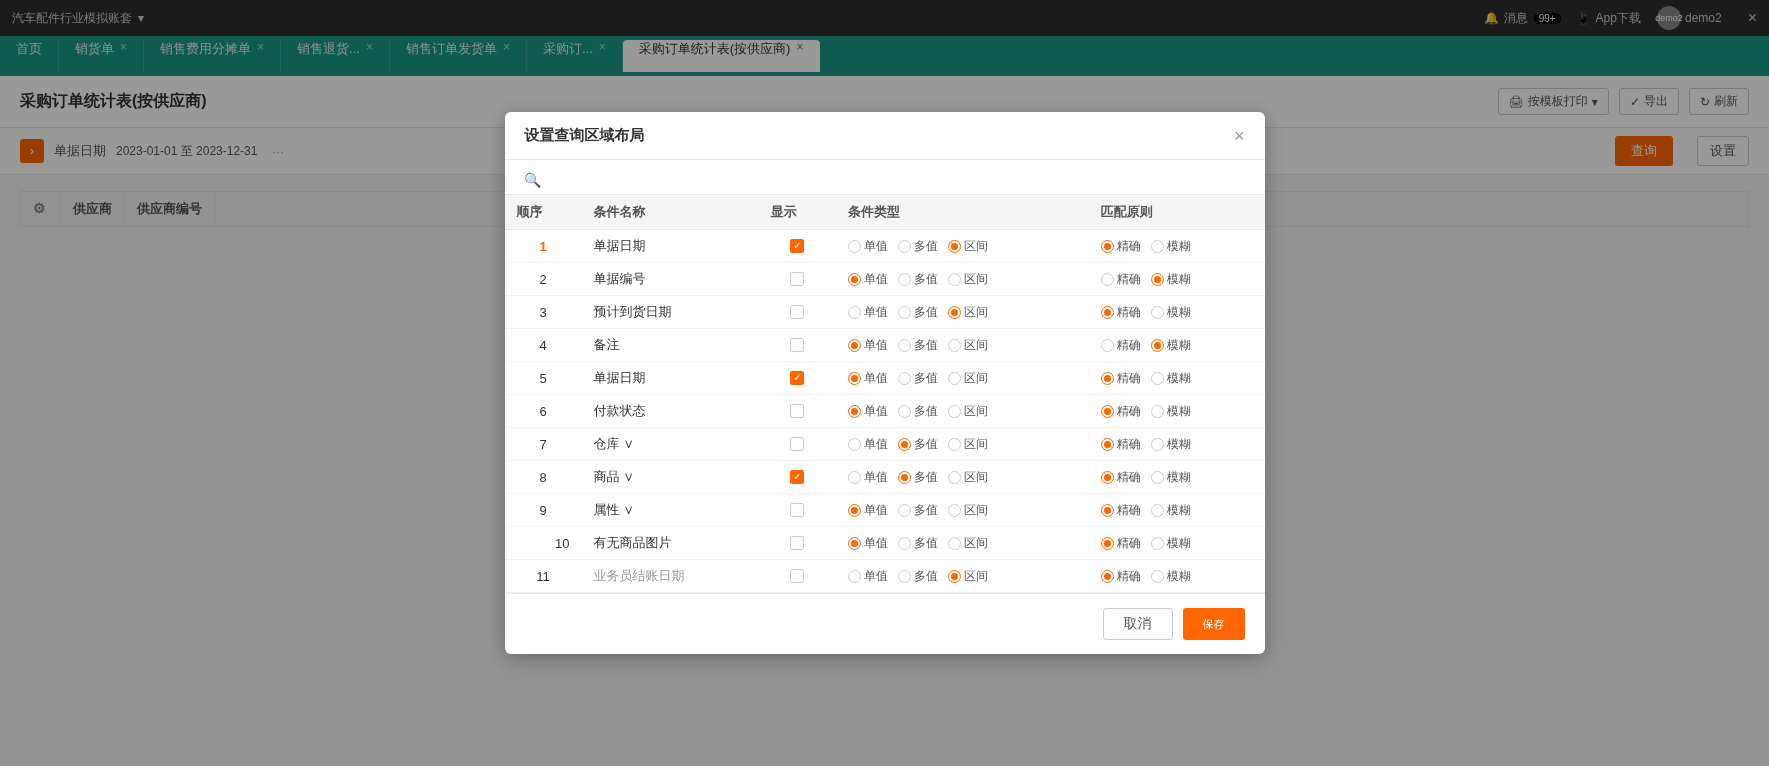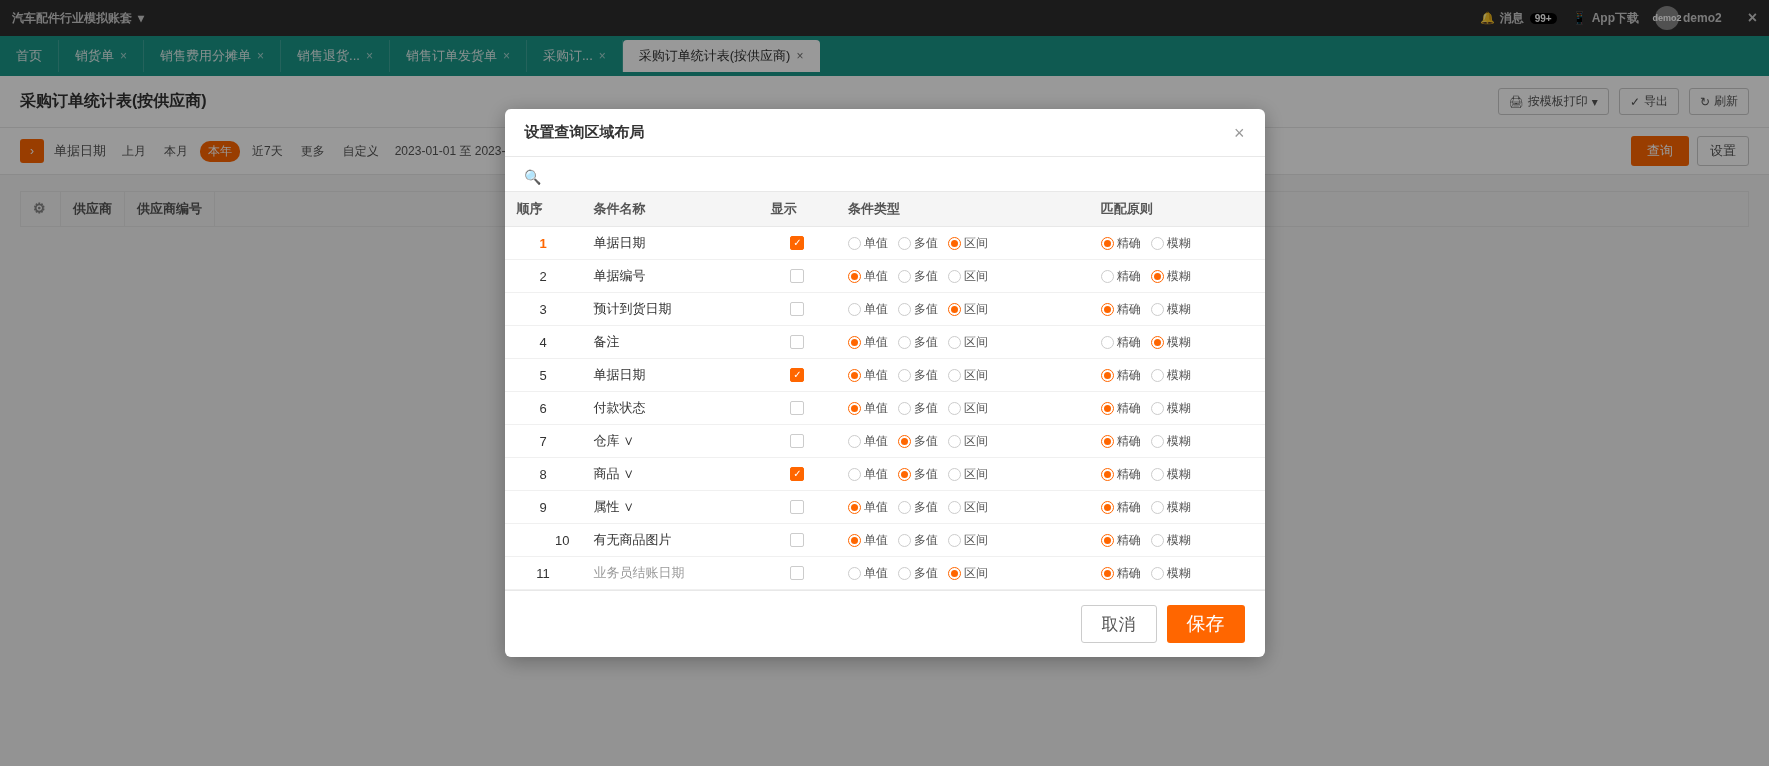--- a/index.html
+++ b/index.html
@@ -6,21 +6,20 @@
     body { font-family: 'Microsoft YaHei', Arial, sans-serif; font-size: 13px; background: #f0f0f0; }
 
     
     .top-bar {
       background: #2d2d2d;
       height: 36px;
       display: flex;
       align-items: center;
       padding: 10px 12px;
       justify-content: space-between;
-      font-weight: bold;
     }
     .top-bar-left { color: #ccc; font-size: 12px; display: flex; align-items: center; gap: 6px; }
     .top-bar-right { display: flex; align-items: center; gap: 16px; color: #ccc; font-size: 12px; }
     .notif-badge {
       background: #000000; color: #fff; border-radius: 10px;
       padding: 0 5px; font-size: 10px; margin-left: 2px;
     }
     .top-bar-right .item { display: flex; align-items: center; gap: 4px; cursor: pointer; }
     .avatar { width: 24px; height: 24px; border-radius: 50%; background: #888; display: flex; align-items: center; justify-content: center; color: #fff; font-size: 11px; }
     .close-x { color: #ccc; cursor: pointer; font-size: 16px; margin-left: 10px; }
@@ -31,21 +30,21 @@
       height: 40px;
       display: flex;
       align-items: center;
       padding: 0 0;
       gap: 0;
     }
     .tab-item {
       padding: 0 16px;
       height: 32px;
       display: flex;
-      align-items: center;
+      align-items: flex-start;
       color: #e0f0ee;
       font-size: 13px;
       cursor: pointer;
       border-right: 1px solid rgba(255,255,255,0.15);
       gap: 6px;
       white-space: nowrap;
     }
     .tab-item.active { background: #fff; color: #333; border-radius: 4px 4px 0 0; }
     .tab-close { font-size: 12px; opacity: 0.7; }
 
@@ -78,21 +77,21 @@
       display: flex;
       align-items: center;
       gap: 10px;
       border-bottom: 1px solid #e8e8e8;
     }
     .filter-toggle { width: 24px; height: 24px; background: #f60; color: #fff; border-radius: 3px; display: flex; align-items: center; justify-content: center; cursor: pointer; font-size: 12px; }
     .filter-label { color: #555; font-size: 13px; }
     .date-filter-btns { display: flex; gap: 6px; align-items: center; }
     .date-btn { background: none; border: none; color: #555; cursor: pointer; font-size: 12px; padding: 2px 6px; }
     .date-btn.active { background: #f60; color: #fff; border-radius: 10px; padding: 2px 8px; }
-    .filter-bar-right { margin-left: auto; display: flex; gap: 8px; }
+    .filter-bar-right { margin-left: auto; display: flex; gap: 24px; }
     .btn-query { background: #f60; color: #fff; border: none; padding: 5px 16px; border-radius: 3px; cursor: pointer; font-size: 13px; }
     .btn-set { background: #fff; border: 1px solid #ccc; padding: 5px 12px; border-radius: 3px; cursor: pointer; font-size: 13px; color: #555; }
 
     
     .table-area {
       padding: 16px 20px;
     }
     .table-header-row {
       display: flex;
       background: #f5f5f5;
@@ -233,25 +232,25 @@
     
     .modal-footer {
       padding: 14px 20px;
       border-top: 1px solid #e8e8e8;
       display: flex;
       justify-content: flex-end;
       gap: 10px;
     }
     .btn-cancel {
       background: #fff; border: 1px solid #ccc; padding: 6px 20px;
-      border-radius: 3px; cursor: pointer; font-size: 17px; color: #555;
+      border-radius: 3px; cursor: pointer; font-size: 14px; color: #555;
     }
     .btn-save {
       background: #f60; border: none; padding: 6px 20px;
-      border-radius: 3px; cursor: pointer; font-size: 19px; color: #fff;
+      border-radius: 3px; cursor: pointer; font-size: 11px; color: #fff;
     }
 
     .gear-icon { font-size: 14px; color: #888; }
   </style>
 </head>
 <body>
 
 <div class="top-bar">
   <div class="top-bar-left">
     <span>汽车配件行业模拟账套</span>
@@ -324,28 +323,20 @@
       <button class="btn-refresh">
         <span>↻</span>
         <span>刷新</span>
       </button>
     </div>
   </div>
 
   <div class="filter-bar">
     <div class="filter-toggle">›</div>
     <span class="filter-label">单据日期</span>
-    <div class="date-filter-btns">
-      <button class="date-btn">上月</button>
-      <button class="date-btn">本月</button>
-      <button class="date-btn active">本年</button>
-      <button class="date-btn">近7天</button>
-      <button class="date-btn">更多</button>
-      <button class="date-btn">自定义</button>
-    </div>
     <span style="color:#555; font-size:12px;">2023-01-01 至 2023-12-31</span>
     <span style="color:#aaa; margin-left:4px;">···</span>
     <div class="filter-bar-right">
       <button class="btn-query">查询</button>
       <button class="btn-set">设置</button>
     </div>
   </div>
 
   <div class="table-area">
     <div class="table-header-row">

